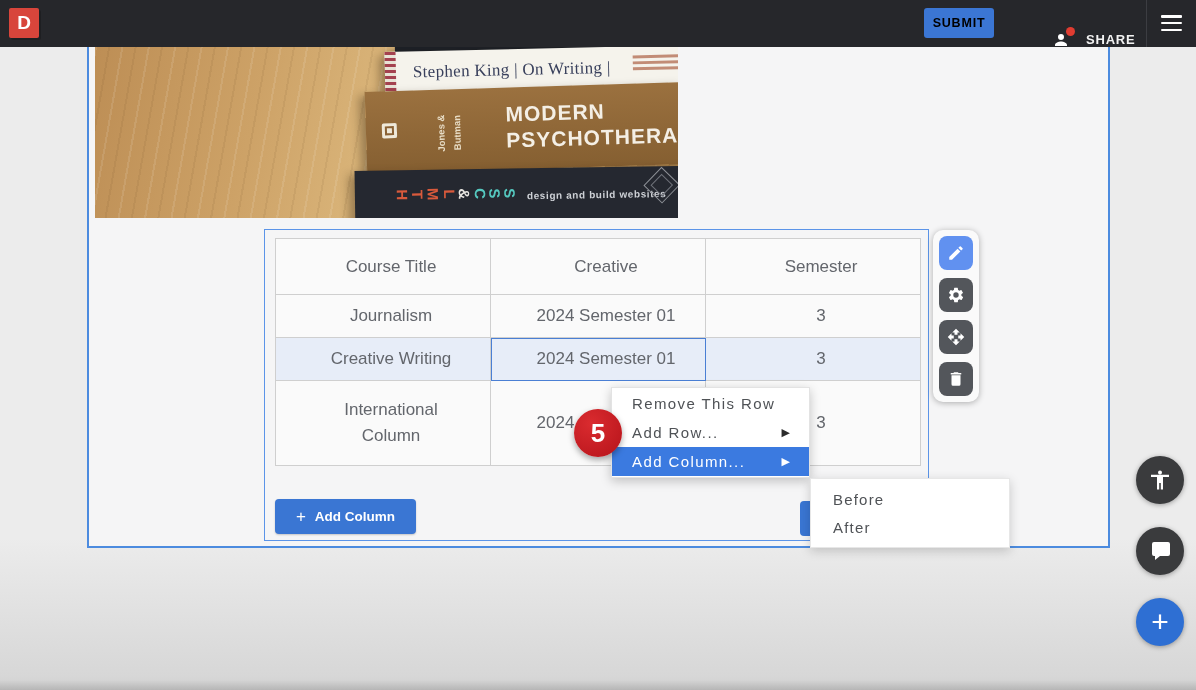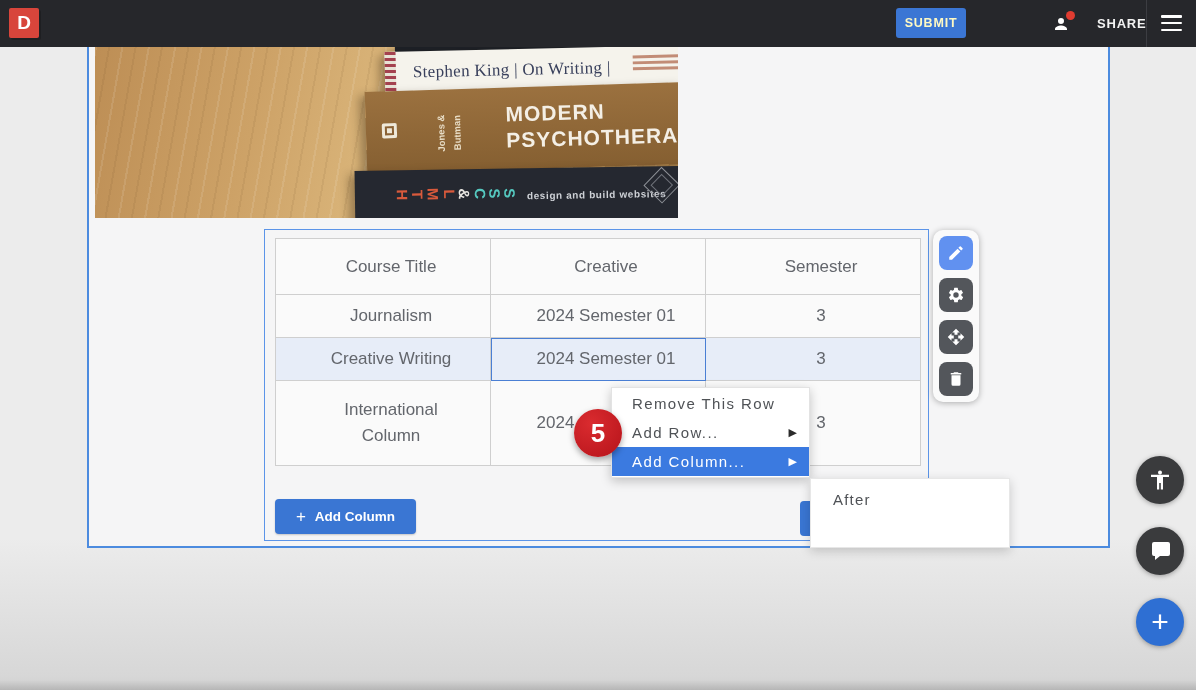--- a/index.html
+++ b/index.html
@@ -4,24 +4,24 @@
 <style>
   * { margin:0; padding:0; box-sizing:border-box; }
   html,body { width:1196px; height:690px; overflow:hidden; font-family:"Liberation Sans", sans-serif; }
   .stage { position:relative; width:1196px; height:690px; background:linear-gradient(180deg,#ececec 0%,#ececec 78%,#d7d7d7 98%,#cfcfcf 100%); overflow:hidden; }
 
   
   .topbar { position:absolute; left:0; top:0; width:1196px; height:47px; background:#26272b; z-index:40; }
   .logo { position:absolute; left:9px; top:8px; width:30px; height:30px; background:#d8453b; border-radius:2px;
           color:#fff; font-weight:800; font-size:19px; text-align:center; line-height:30px;
           box-shadow:2px 2px 0 rgba(0,0,0,.20); cursor:pointer; }
-  .submit-btn { position:absolute; left:896px; top:8px; width:70px; height:30px; background:#3b76d4; border:none;
-          border-radius:3px; color:#fef9c3; font-family:"Liberation Sans",sans-serif; font-size:12.5px; font-weight:700;
+  .submit-btn { position:absolute; left:924px; top:8px; width:70px; height:30px; background:#3b76d4; border:none;
+          border-radius:3px; color:#000000; font-family:"Liberation Sans",sans-serif; font-size:12.5px; font-weight:700;
           letter-spacing:.8px; cursor:pointer; }
-  .share { position:absolute; left:1052px; top:10px; height:26px; display:flex; align-items:center; gap:23px; cursor:pointer; }
+  .share { position:absolute; left:1052px; top:26px; height:26px; display:flex; align-items:center; gap:12px; cursor:pointer; }
   .share-icon-wrap { position:relative; width:22px; height:22px; }
   .share-icon-wrap svg { position:absolute; left:0; top:3px; }
   .notif-dot { position:absolute; right:-1px; top:-1px; width:9px; height:9px; border-radius:50%; background:#e03c31; }
   .share-label { color:#f2f2f2; font-size:13px; font-weight:700; letter-spacing:.8px; }
   .topbar-divider { position:absolute; left:1146px; top:0; width:1px; height:47px; background:#3c3d42; }
   .hamburger { position:absolute; left:1161px; top:15px; width:22px; height:17px; cursor:pointer; }
   .hamburger span { display:block; width:21px; height:2.6px; background:#fff; border-radius:1px; margin-bottom:4.2px; }
 
   
   .section-box { position:absolute; left:87px; top:30px; width:1023px; height:518px; border:2px solid #4c8bdf; background:#f5f5f6; z-index:1; }
@@ -82,21 +82,21 @@
             display:flex; align-items:center; justify-content:center; }
   .wt-edit { top:6px; background:#6191f0; }
   .wt-settings { top:48px; background:#53565b; }
   .wt-move { top:90px; background:#53565b; }
   .wt-delete { top:132px; background:#53565b; }
   .wt-btn svg { width:18px; height:18px; fill:#fff; }
 
   
   .ctx-menu { position:absolute; left:611px; top:387px; width:199px; background:#fff; border:1px solid #e3e3e3;
               box-shadow:0 3px 10px rgba(0,0,0,.22); z-index:6; padding:1px 0; }
-  .ctx-item { height:29px; line-height:29px; padding:0 12px 0 20px; font-size:15px; color:#4f5256; letter-spacing:1.4px;
+  .ctx-item { height:29px; line-height:29px; padding:0 19px 0 20px; font-size:15px; color:#4f5256; letter-spacing:1.4px;
               white-space:nowrap; cursor:pointer; display:flex; justify-content:space-between; align-items:center; }
   .ctx-item .arrow { font-size:11px; color:#2b2b2b; letter-spacing:0; }
   .ctx-item.active { background:#3b7ae0; color:#fff; }
   .ctx-item.active .arrow { color:#fff; }
   .ctx-submenu { position:absolute; left:810px; top:478px; width:200px; height:70px; background:#fff; border:1px solid #e7e7e7;
                  box-shadow:0 3px 10px rgba(0,0,0,.18); z-index:7; padding-top:7px; }
   .ctx-submenu .ctx-item { height:28px; line-height:28px; padding-left:22px; letter-spacing:1.2px; }
 
   
   .badge { position:absolute; left:574px; top:409px; width:48px; height:48px; border-radius:50%;
@@ -233,20 +233,23 @@
       <span class="arrow">▶</span>
     </div>
     <div class="ctx-item active">
       <span>Add Column...</span>
       <span class="arrow">▶</span>
     </div>
   </div>
 
   <div class="ctx-submenu">
     <div class="ctx-item">
+      <span>Before</span>
+    </div>
+    <div class="ctx-item">
       <span>After</span>
     </div>
   </div>
 
   <div class="badge">5</div>
 
   <div class="topbar">
     <div class="logo">D</div>
     <button class="submit-btn">SUBMIT</button>
     <div class="share">

